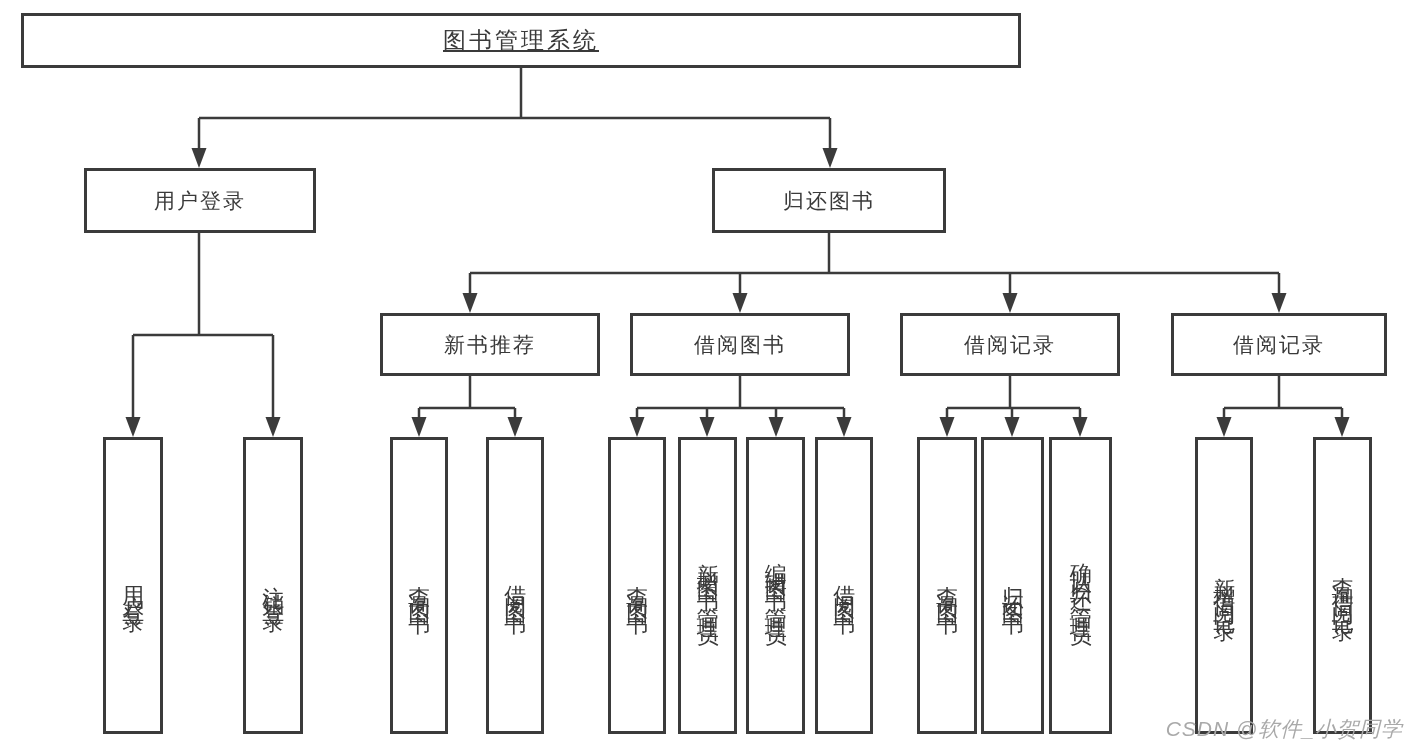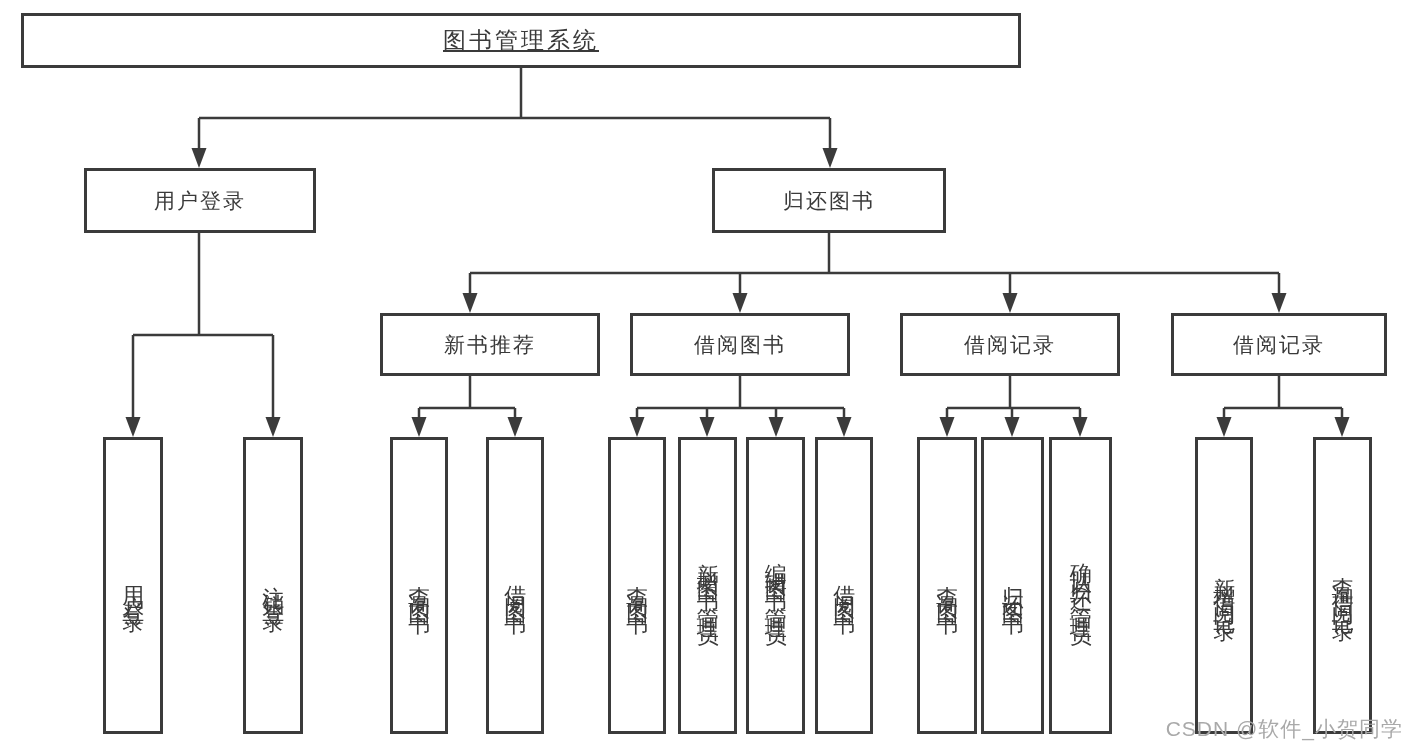--- a/index.html
+++ b/index.html
@@ -16,21 +16,21 @@
     color:var(--text,#3a3a3a);
   }
   .hbox span{font-size:21px;letter-spacing:2px;white-space:nowrap;}
   .rootbox span{font-size:23px;letter-spacing:3px;}
   .vbox span{
     writing-mode:vertical-rl;text-orientation:mixed;
     font-size:22px;letter-spacing:9px;line-height:1.2;white-space:nowrap;
   }
   .watermark{
     position:absolute;top:715px;right:2px;
-    font-size:21px;color:var(--wm,#a9a9a9);letter-spacing:1px;white-space:nowrap;
+    font-size:21px;color:var(--wm,#a9a9a9);letter-spacing:1px;white-space:nowrap;font-style:italic;
   }
 </style>
 </head>
 <body style="background: rgb(255, 255, 255);">
 
 <div class="canvas">
 
   <svg id="wires" class="wires" width="1405" height="747" viewBox="0 0 1405 747">
       <line x1="521" y1="68" x2="521" y2="118" stroke="#3b3b3b" stroke-width="2.5"></line>
       <line x1="199" y1="118" x2="830" y2="118" stroke="#3b3b3b" stroke-width="2.5"></line>

